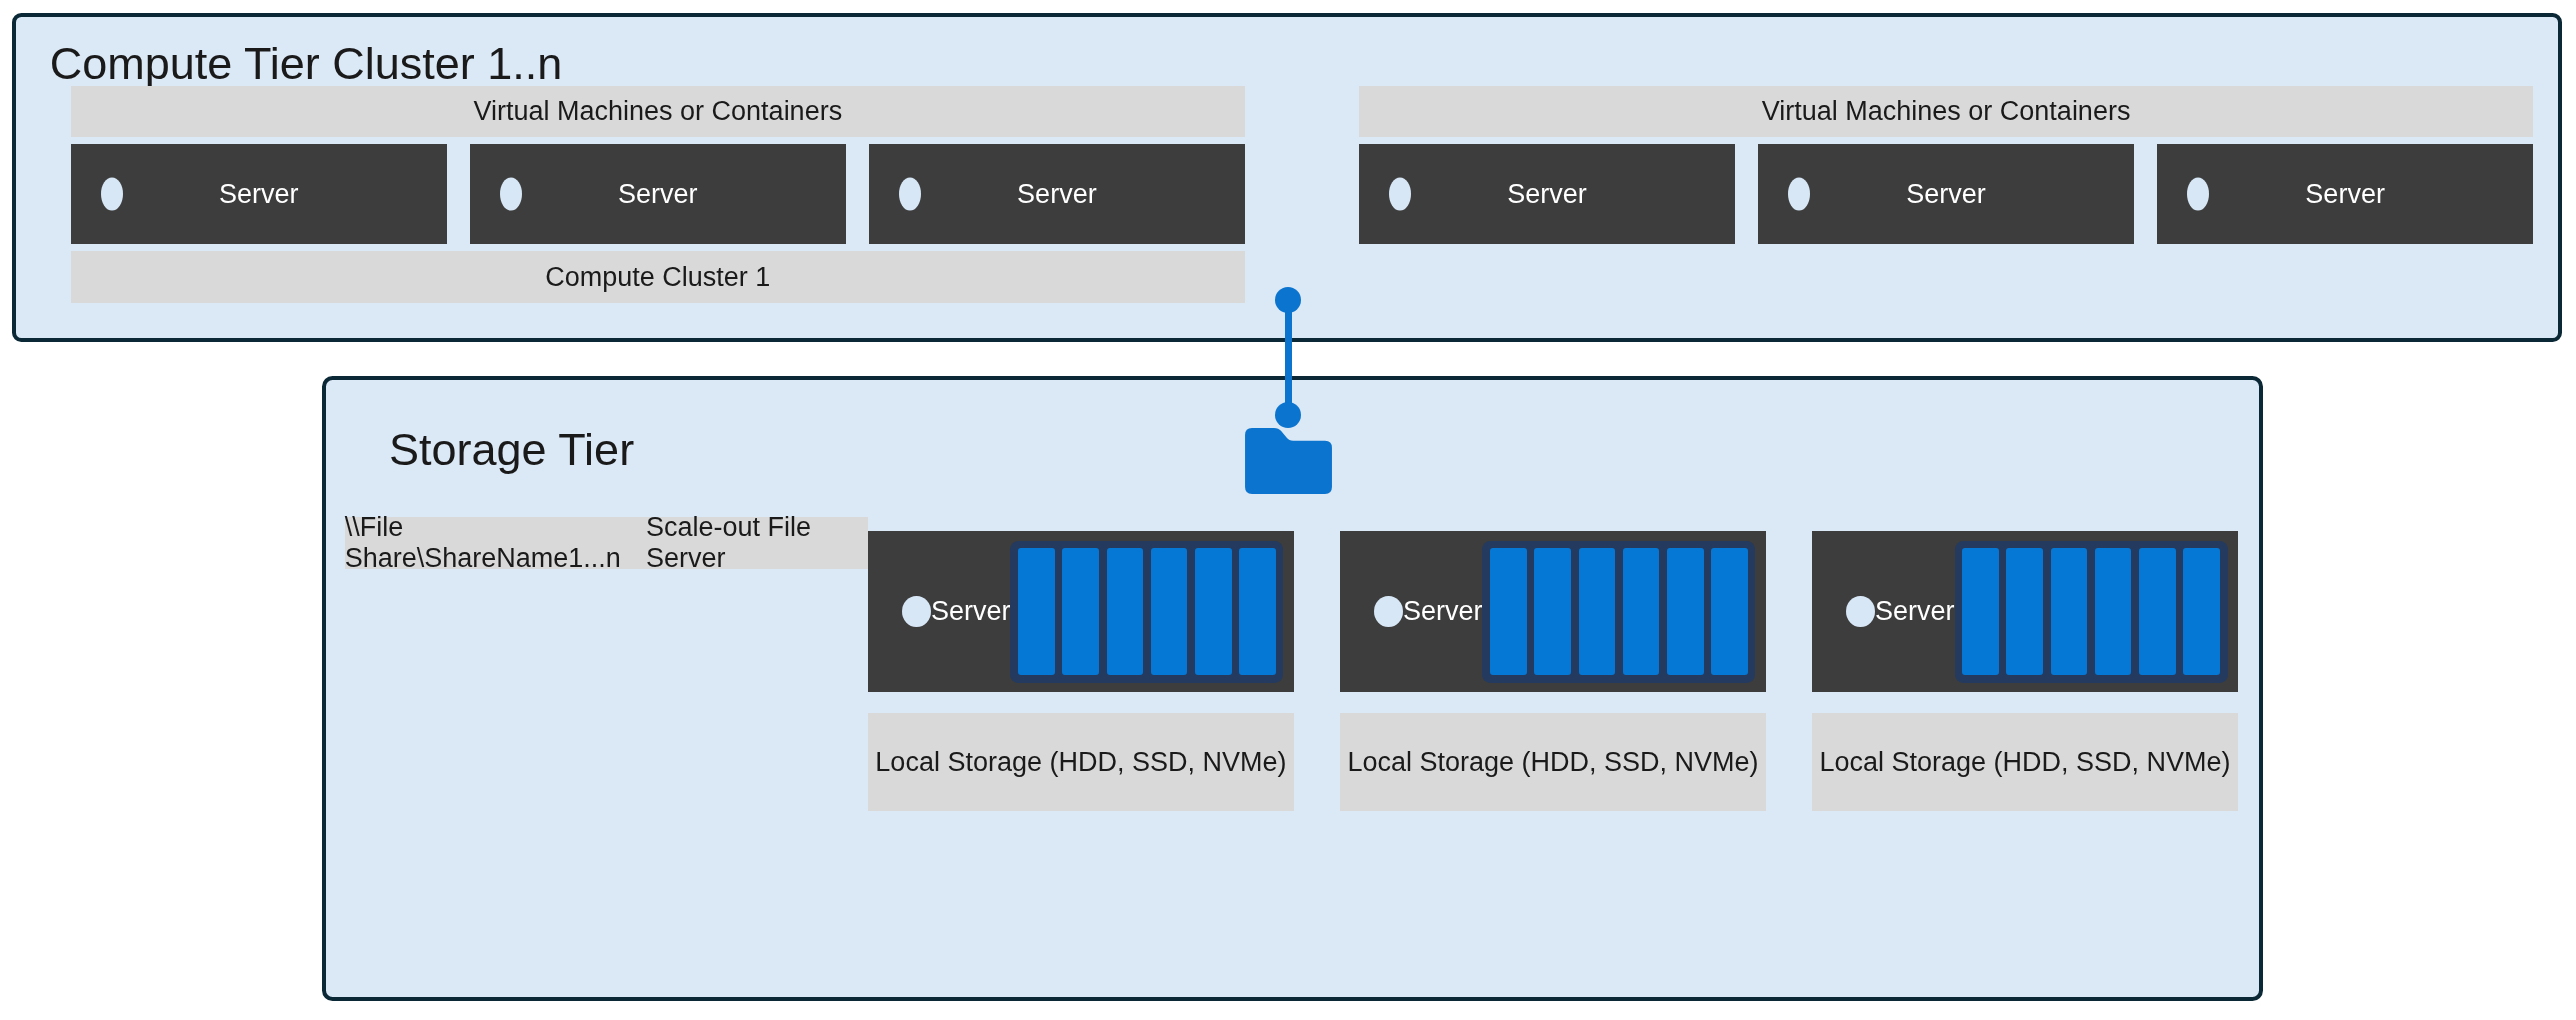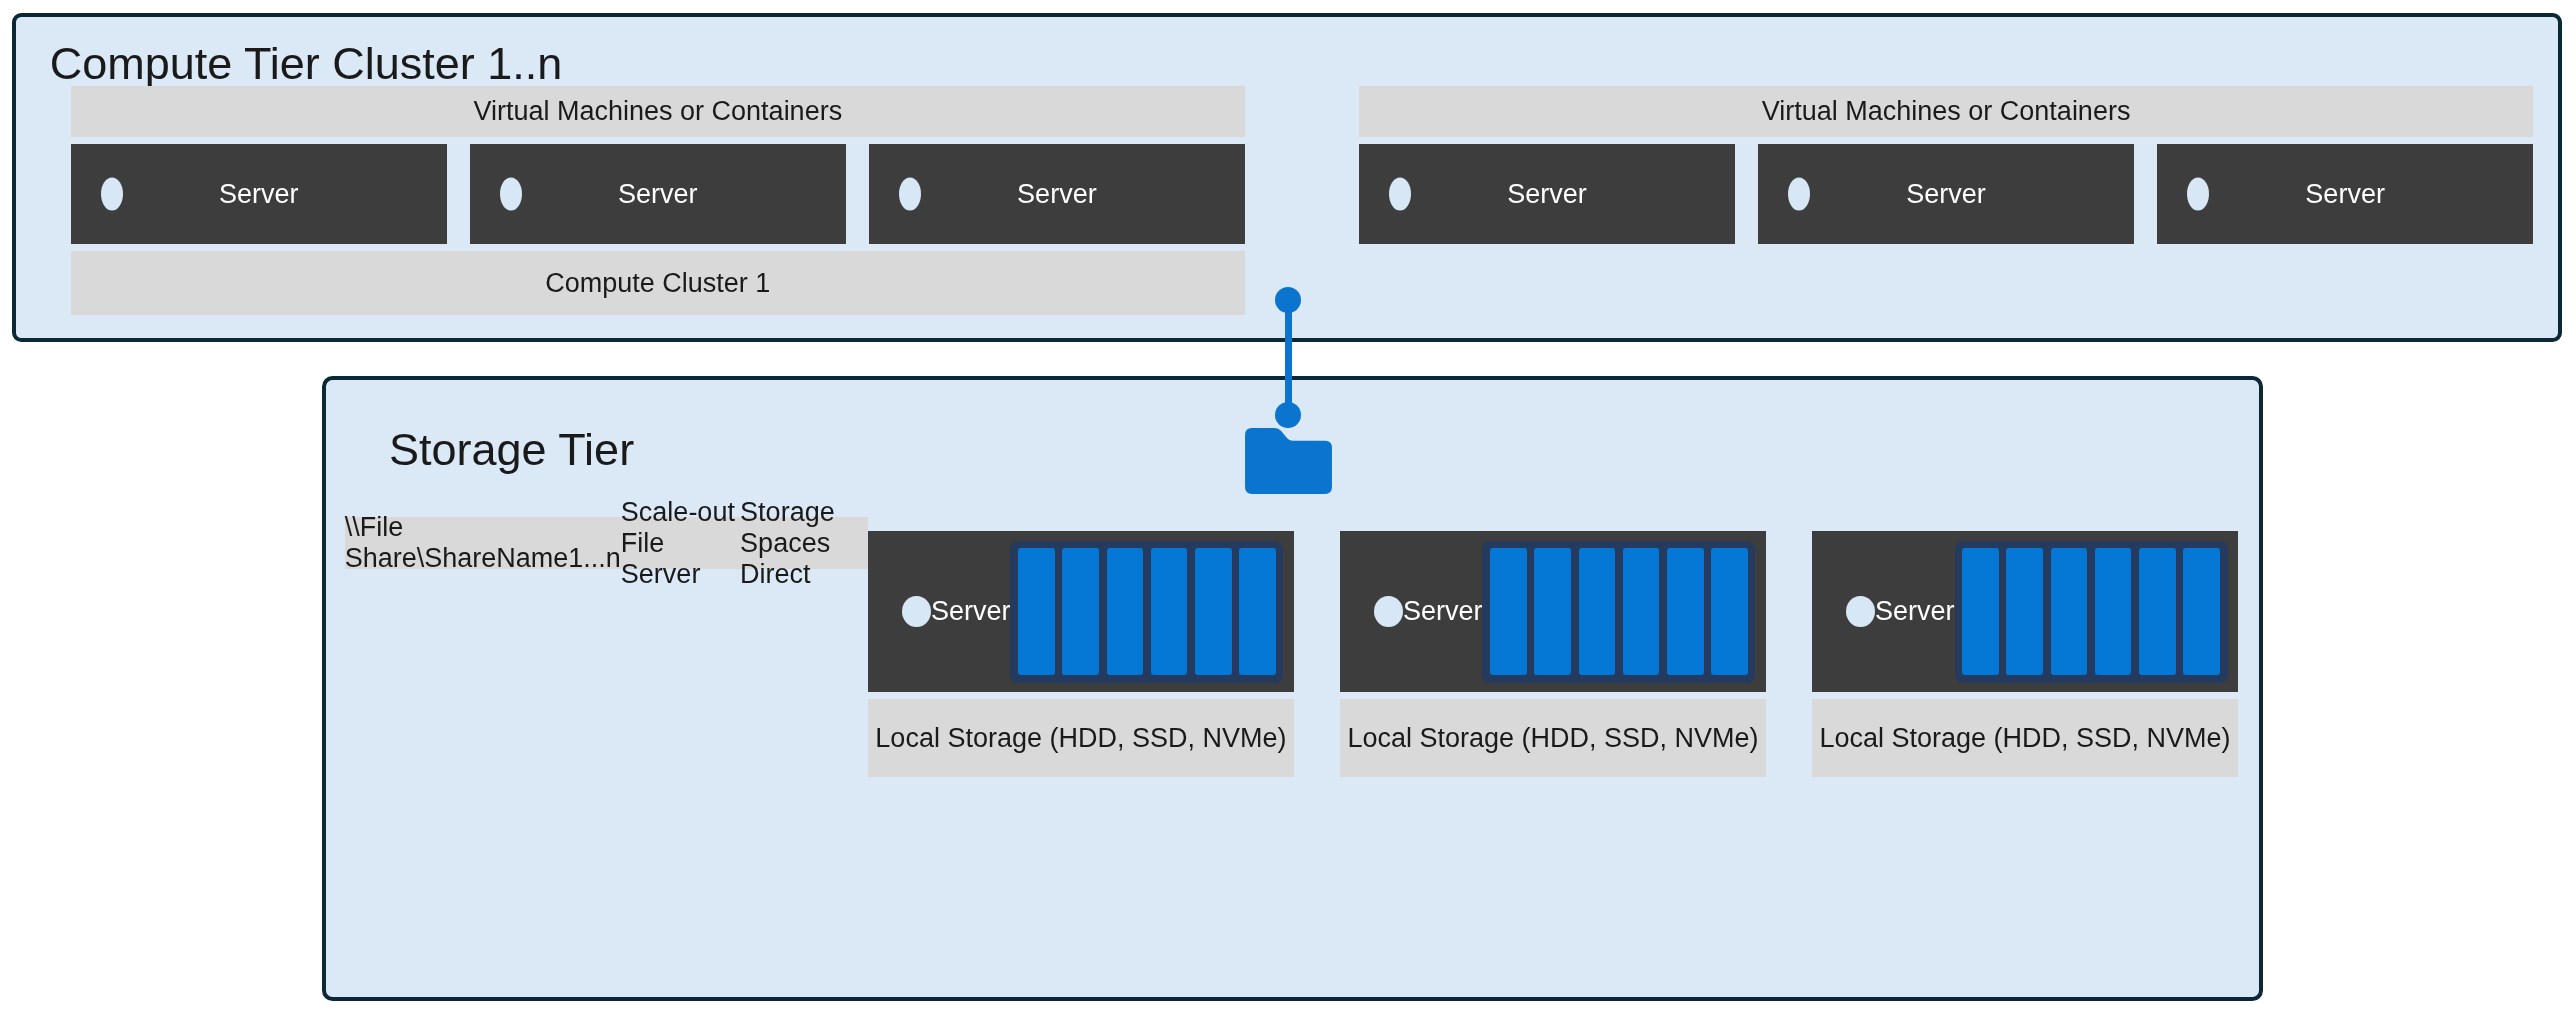--- a/index.html
+++ b/index.html
@@ -43,21 +43,21 @@
 
   .gray-bar {
     background: #d9d9d9;
     display: flex;
     align-items: center;
     justify-content: center;
     font-size: 27px;
     color: #1a1a1a;
   }
   .vm-bar { height: 51px; margin-bottom: 7px; }
-  .cluster-footer-bar { height: 64px; }
+  .cluster-footer-bar { height: 52px; }
 
   .cservers-row { display: flex; gap: 23px; height: 100px; margin-bottom: 7px; }
   .cserver {
     flex: 1;
     background: #3d3d3d;
     position: relative;
     display: flex;
     align-items: center;
     justify-content: center;
   }
@@ -129,21 +129,21 @@
     flex: 0 0 auto;
     width: 273px; height: 142px;
     box-sizing: border-box;
     background: #243a5e;
     border-radius: 8.2px;
     padding: 7.6px;
     display: flex;
     gap: 7.6px;
   }
   .disk { flex: 1; background: #0478d4; border-radius: 2.9px; }
-  .local-bar { height: 78px; margin-top: 7px; }
+  .local-bar { height: 98px; margin-top: 21px; }
 </style>
 </head>
 <body>
 
 <div class="tier-box compute-box">
   <div class="tier-title compute-title">Compute Tier Cluster 1..n</div>
 
   <div class="clusters-row">
 
     <div class="cluster-group">
@@ -185,21 +185,20 @@
 
   </div>
 </div>
 
 <div class="tier-box storage-box">
   <div class="tier-title storage-title">Storage Tier</div>
 
   <div class="storage-content">
     <div class="gray-bar storage-bar">\\File Share\ShareName1...n</div>
     <div class="gray-bar storage-bar">Scale-out File Server</div>
-    <div class="gray-bar storage-bar">Storage Spaces Direct</div>
 
     <div class="snodes-row">
 
       <div class="snode">
         <div class="snode-server">
           <span class="bullet"></span>
           <span class="snode-label-area">Server</span>
           <div class="disk-array">
             <div class="disk"></div>
             <div class="disk"></div>

